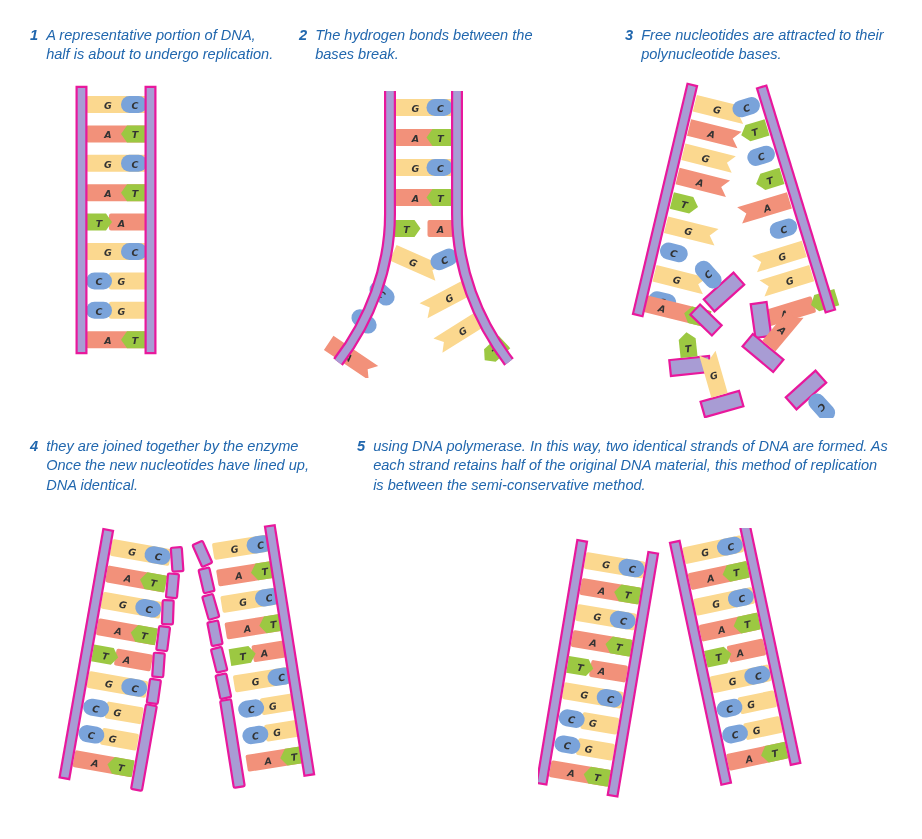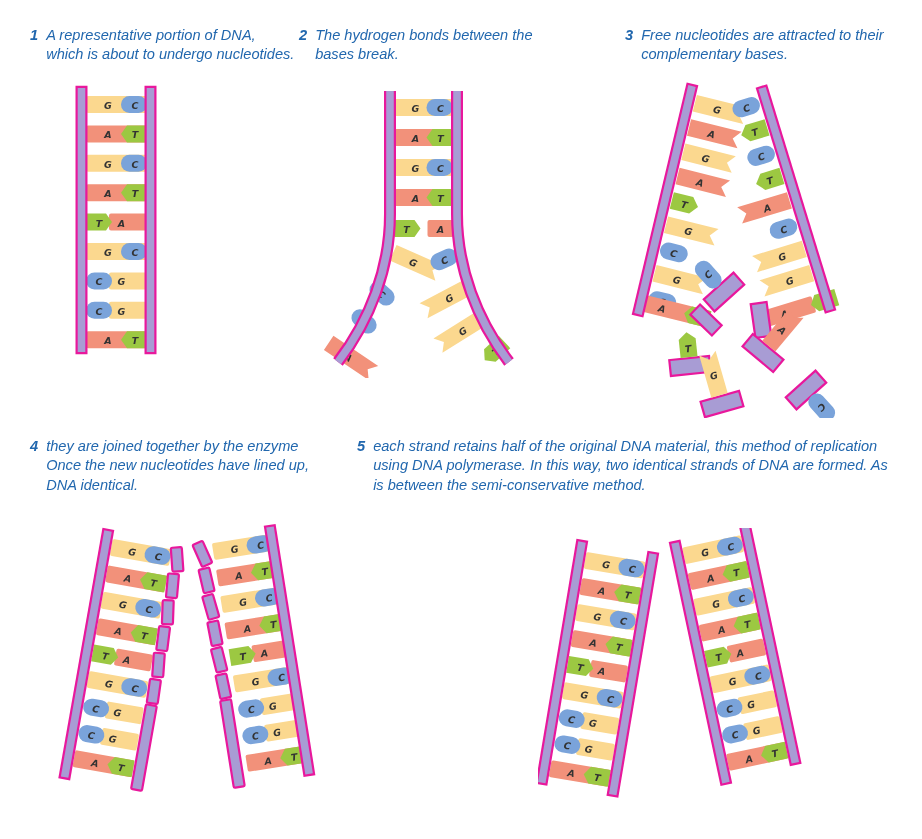--- a/index.html
+++ b/index.html
@@ -13,50 +13,50 @@
 </style>
 </head>
 <body>
 
 <div class="page">
 
   <div class="step" style="left:30px;top:26px;">
     <span class="num">1</span>
     <div>
         <div>A representative portion of DNA,</div>
-        <div>which is about to undergo nucleotides.</div>
+        <div>half is about to undergo replication.</div>
       </div>
   </div>
   <div class="step" style="left:299px;top:26px;">
     <span class="num">2</span>
     <div>
         <div>The hydrogen bonds between the</div>
         <div>bases break.</div>
       </div>
   </div>
   <div class="step" style="left:625px;top:26px;">
     <span class="num">3</span>
     <div>
         <div>Free nucleotides are attracted to their</div>
-        <div>complementary bases.</div>
+        <div>polynucleotide bases.</div>
       </div>
   </div>
   <div class="step" style="left:30px;top:437px;">
     <span class="num">4</span>
     <div>
         <div>they are joined together by the enzyme</div>
         <div>Once the new nucleotides have lined up,</div>
         <div>DNA identical.</div>
       </div>
   </div>
   <div class="step" style="left:357px;top:437px;">
     <span class="num">5</span>
     <div>
+        <div>using DNA polymerase. In this way, two identical strands of DNA are formed. As</div>
         <div>each strand retains half of the original DNA material, this method of replication</div>
-        <div>using DNA polymerase. In this way, two identical strands of DNA are formed. As</div>
         <div>is between the semi-conservative method.</div>
       </div>
   </div>
 
   <svg id="d1" class="dsvg" style="left:60px;top:85px;" width="120" height="280" viewBox="0 0 120 280">
       <g transform="translate(26,10)">
         <rect x="0" y="1" width="61" height="17" rx="2" fill="#fbd88f"></rect>
         <rect x="35" y="1" width="26" height="17" rx="8.5" fill="#7aa3da"></rect>
         <text x="21.96" y="14" text-anchor="middle" font-size="9.5" font-style="italic" font-weight="bold" fill="#333333">G</text>
         <text x="49" y="14" text-anchor="middle" font-size="9.5" font-style="italic" font-weight="bold" fill="#333333">C</text>

